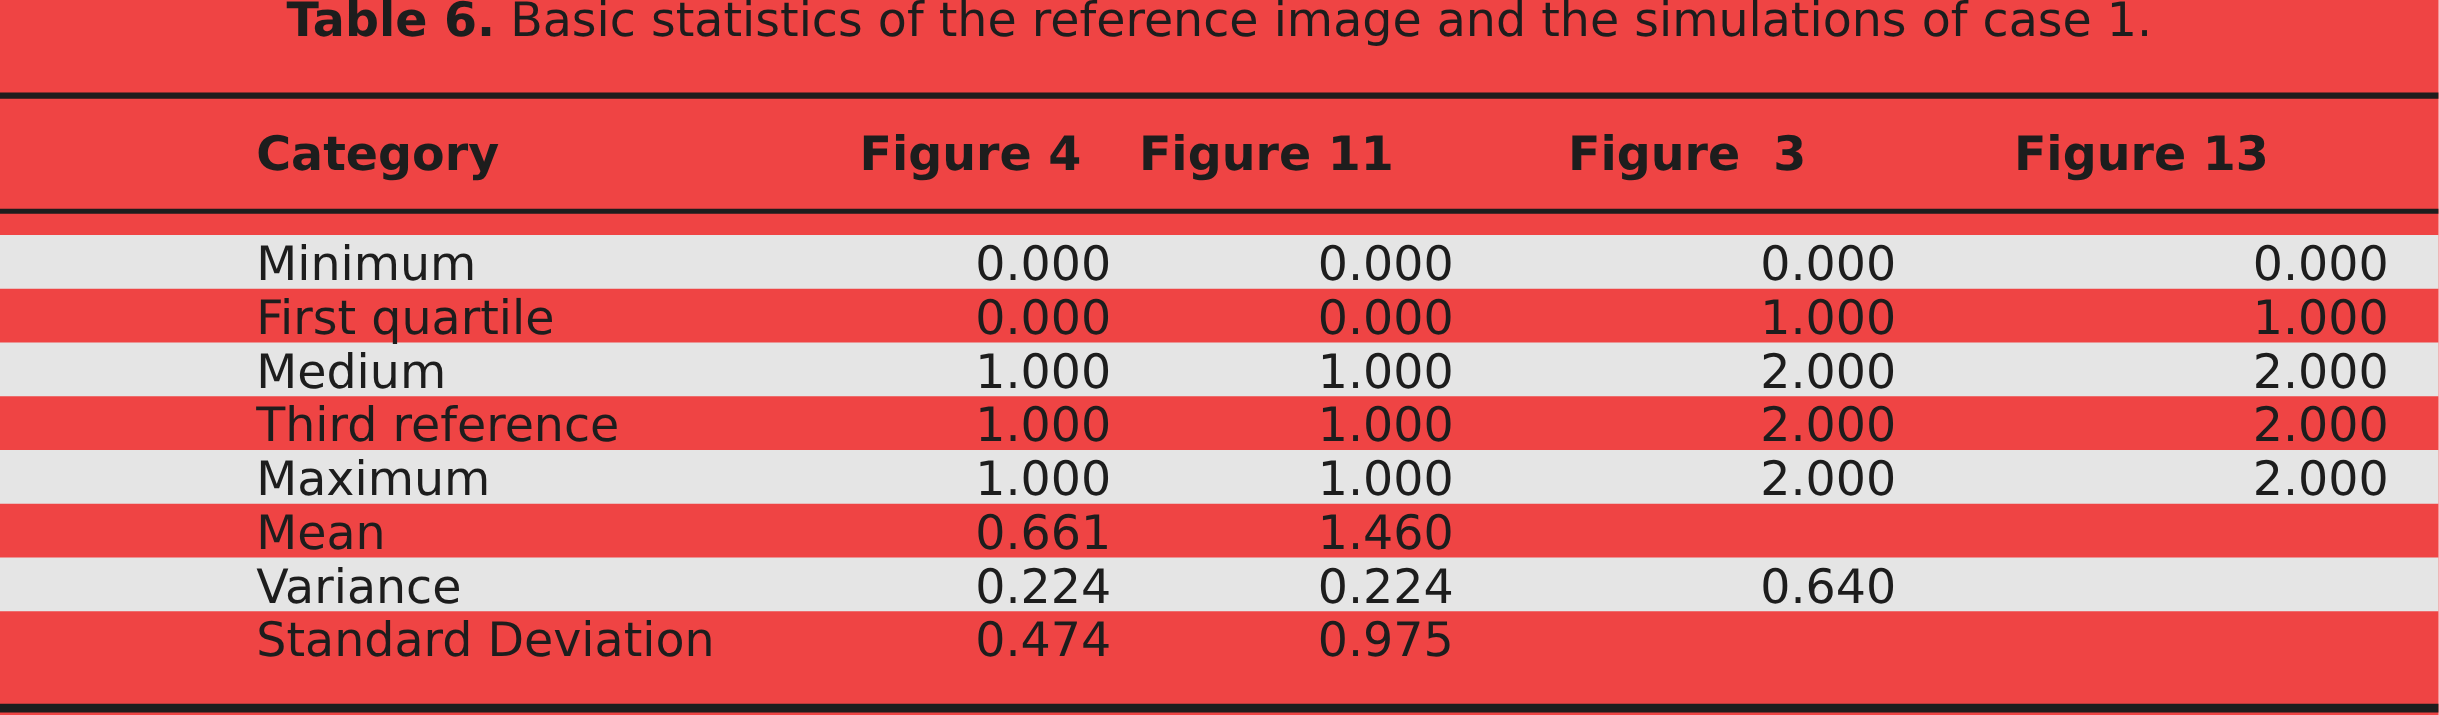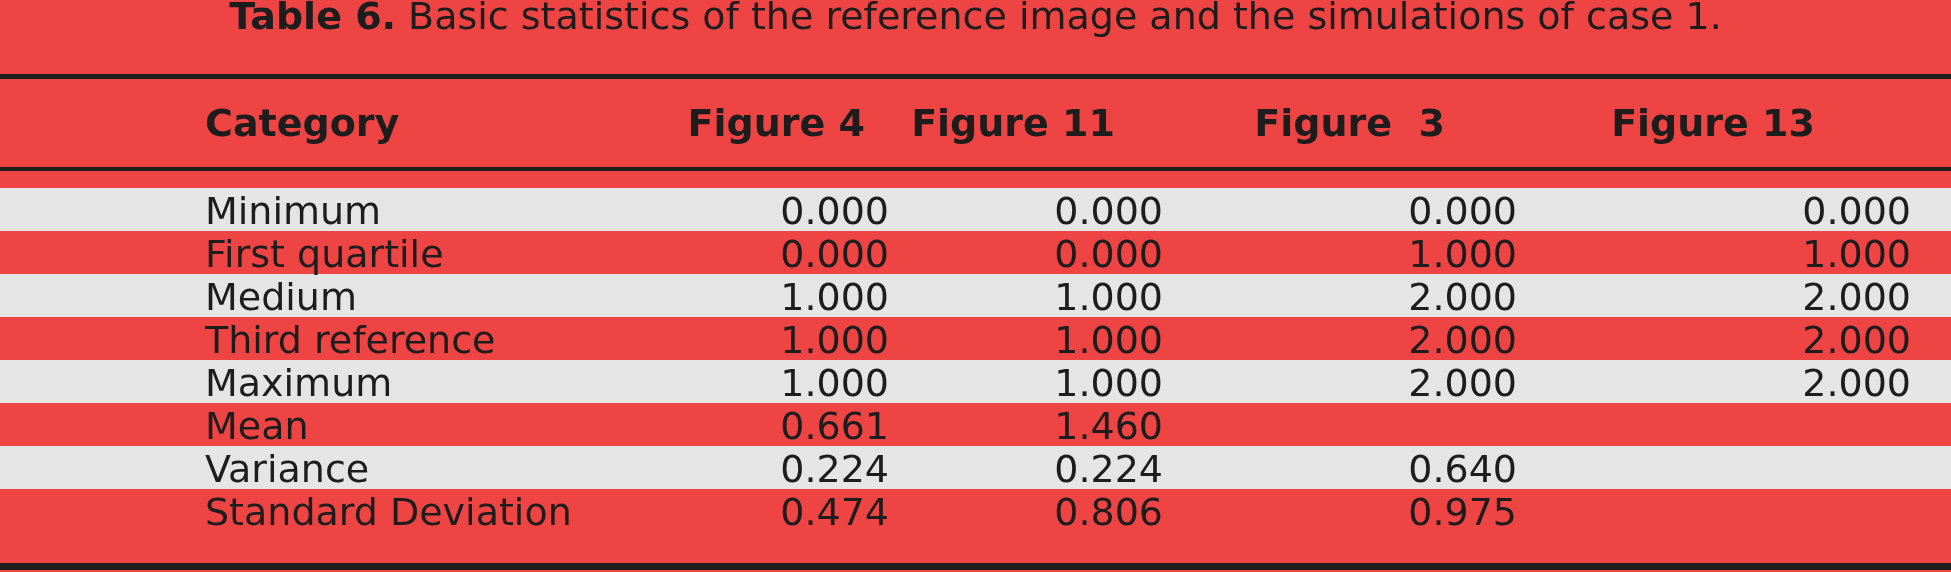--- a/index.html
+++ b/index.html
@@ -141,21 +141,20 @@
       <div class="cell-cat">Variance</div>
       <div class="cell-num">0.224</div>
       <div class="cell-num">0.224</div>
       <div class="cell-num">0.640</div>
       <div></div>
     </div>
 
     <div class="trow grid-row">
       <div class="cell-cat">Standard Deviation</div>
       <div class="cell-num">0.474</div>
-      <div class="cell-num">0.806</div>
       <div class="cell-num">0.975</div>
       <div></div>
     </div>
 
   </div>
 
   <div class="rule rule-bottom"></div>
 
 </div>
 

